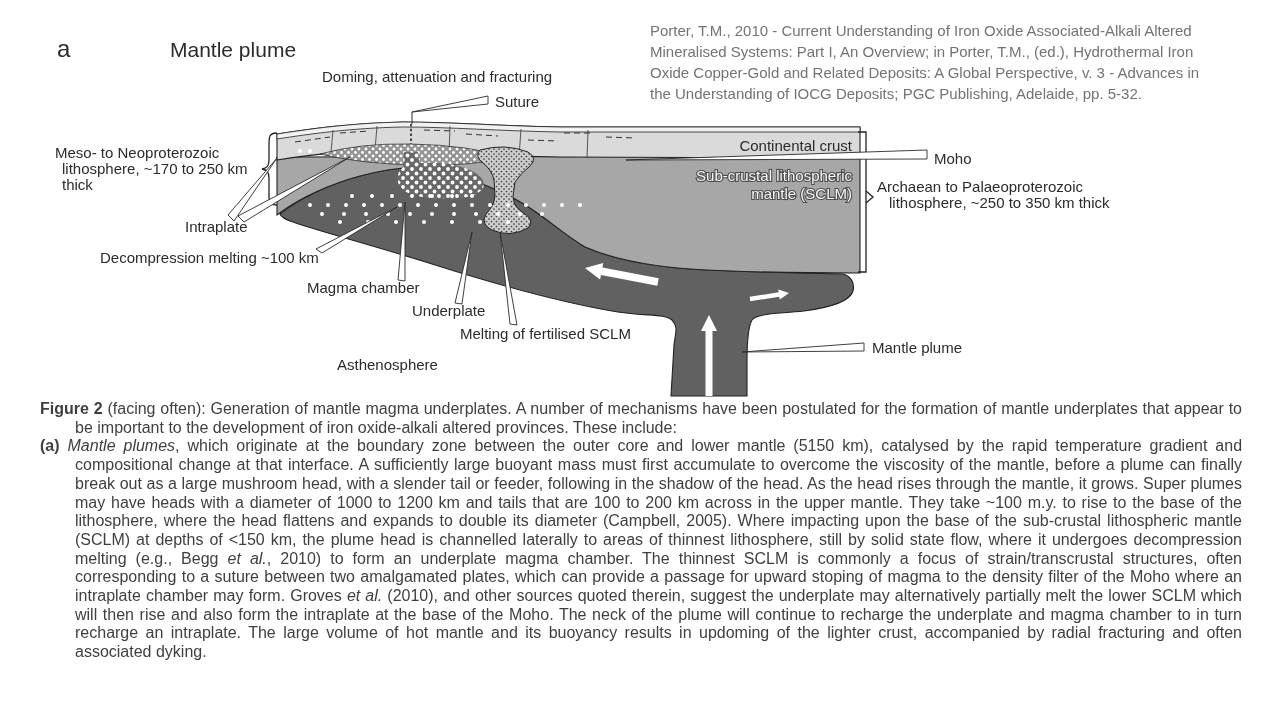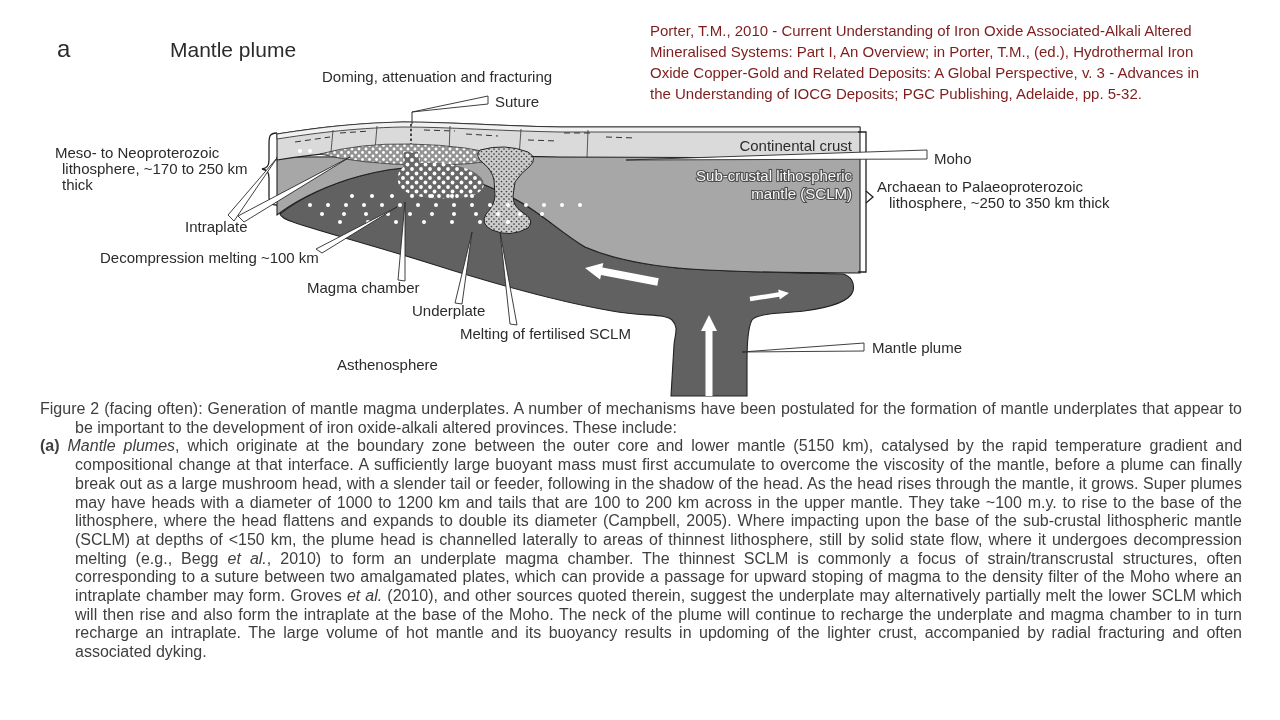--- a/index.html
+++ b/index.html
@@ -13,21 +13,21 @@
   #diagram-svg text.diagram-title{font-size:21px;}
   #diagram-svg text.halo{fill:#f8f8f8;stroke:#4d4d4d;stroke-width:2.2px;paint-order:stroke;}
   .layer{stroke:#222222;stroke-width:1.1;}
   .leader{fill:#ffffff;stroke:#2a2a2a;stroke-width:0.9;}
   .bracket{fill:none;stroke:#222222;stroke-width:1.3;}
   .blockline{stroke:#333333;stroke-width:0.8;fill:none;}
   .fracture{stroke:#333333;stroke-width:1;fill:none;stroke-dasharray:6,4;}
   .flow-arrow{fill:#ffffff;stroke:none;}
   #citation{
     position:absolute;left:650px;top:20px;width:574px;
-    font-size:15px;line-height:1.4;color:#7f1d1d;
+    font-size:15px;line-height:1.4;color:#737373;
   }
   #caption{
     position:absolute;left:40px;top:400px;width:1202px;
     font-size:16px;line-height:18.7px;color:#3f3f3f;
   }
   .cap-para{text-align:justify;padding-left:35px;text-indent:-35px;}
 </style>
 </head>
 <body>
 
@@ -177,15 +177,15 @@
   <text class="halo" x="852" y="199" text-anchor="end">mantle (SCLM)</text>
   <text x="934" y="164">Moho</text>
   <text x="877" y="192">Archaean to Palaeoproterozoic</text>
   <text x="889" y="208">lithosphere, ~250 to 350 km thick</text>
   <text x="872" y="353">Mantle plume</text>
 </svg>
 
 <div id="citation">Porter, T.M., 2010 - Current Understanding of Iron Oxide Associated-Alkali Altered Mineralised Systems: Part I, An Overview; in Porter, T.M., (ed.), Hydrothermal Iron Oxide Copper-Gold and Related Deposits: A Global Perspective, v. 3 - Advances in the Understanding of IOCG Deposits; PGC Publishing, Adelaide, pp. 5-32.</div>
 
 <div id="caption">
-    <div class="cap-para"><span style="font-weight: normal;">Figure 2</span><span> (facing often):  Generation of mantle magma underplates.  A number of mechanisms have been postulated for the formation of mantle underplates that appear to be important to the development of iron oxide-alkali altered provinces.  These include:</span></div>
+    <div class="cap-para"><span style="font-weight: bold;">Figure 2</span><span> (facing often):  Generation of mantle magma underplates.  A number of mechanisms have been postulated for the formation of mantle underplates that appear to be important to the development of iron oxide-alkali altered provinces.  These include:</span></div>
     <div class="cap-para"><span style="font-weight: bold;">(a) </span><span style="font-style: italic;">Mantle plumes</span><span>, which originate at the boundary zone between the outer core and lower mantle (5150 km), catalysed by the rapid temperature gradient and compositional change at that interface.  A sufficiently large buoyant mass must first accumulate to overcome the viscosity of the mantle, before a plume can finally break out as a large mushroom head, with a slender tail or feeder, following in the shadow of the head.  As the head rises through the mantle, it grows.  Super plumes may have heads with a diameter of 1000 to 1200 km and tails that are 100 to 200 km across in the upper mantle.  They take ~100 m.y. to rise to the base of the lithosphere, where the head flattens and expands to double its diameter (Campbell, 2005).  Where  impacting upon the base of the sub-crustal lithospheric mantle (SCLM) at depths of &lt;150 km, the plume head is channelled laterally to areas of thinnest lithosphere, still by solid state flow, where it undergoes decompression melting (e.g., Begg </span><span style="font-style: italic;">et al.</span><span>, 2010) to form an underplate magma chamber.  The thinnest SCLM is commonly a focus of strain/transcrustal structures, often corresponding to a suture between two amalgamated plates, which can provide a passage for upward stoping of magma to the density filter of the Moho where an intraplate chamber may form.  Groves </span><span style="font-style: italic;">et al.</span><span> (2010), and other sources quoted therein, suggest the underplate may alternatively partially melt the lower SCLM which will then rise and also form the intraplate at the base of the Moho.  The neck of the plume will continue to recharge the underplate and magma chamber to in turn recharge an intraplate.  The large volume of hot mantle and its buoyancy results in updoming of the lighter crust, accompanied by radial fracturing and often associated dyking.</span></div>
   </div>
 
 </body></html>

